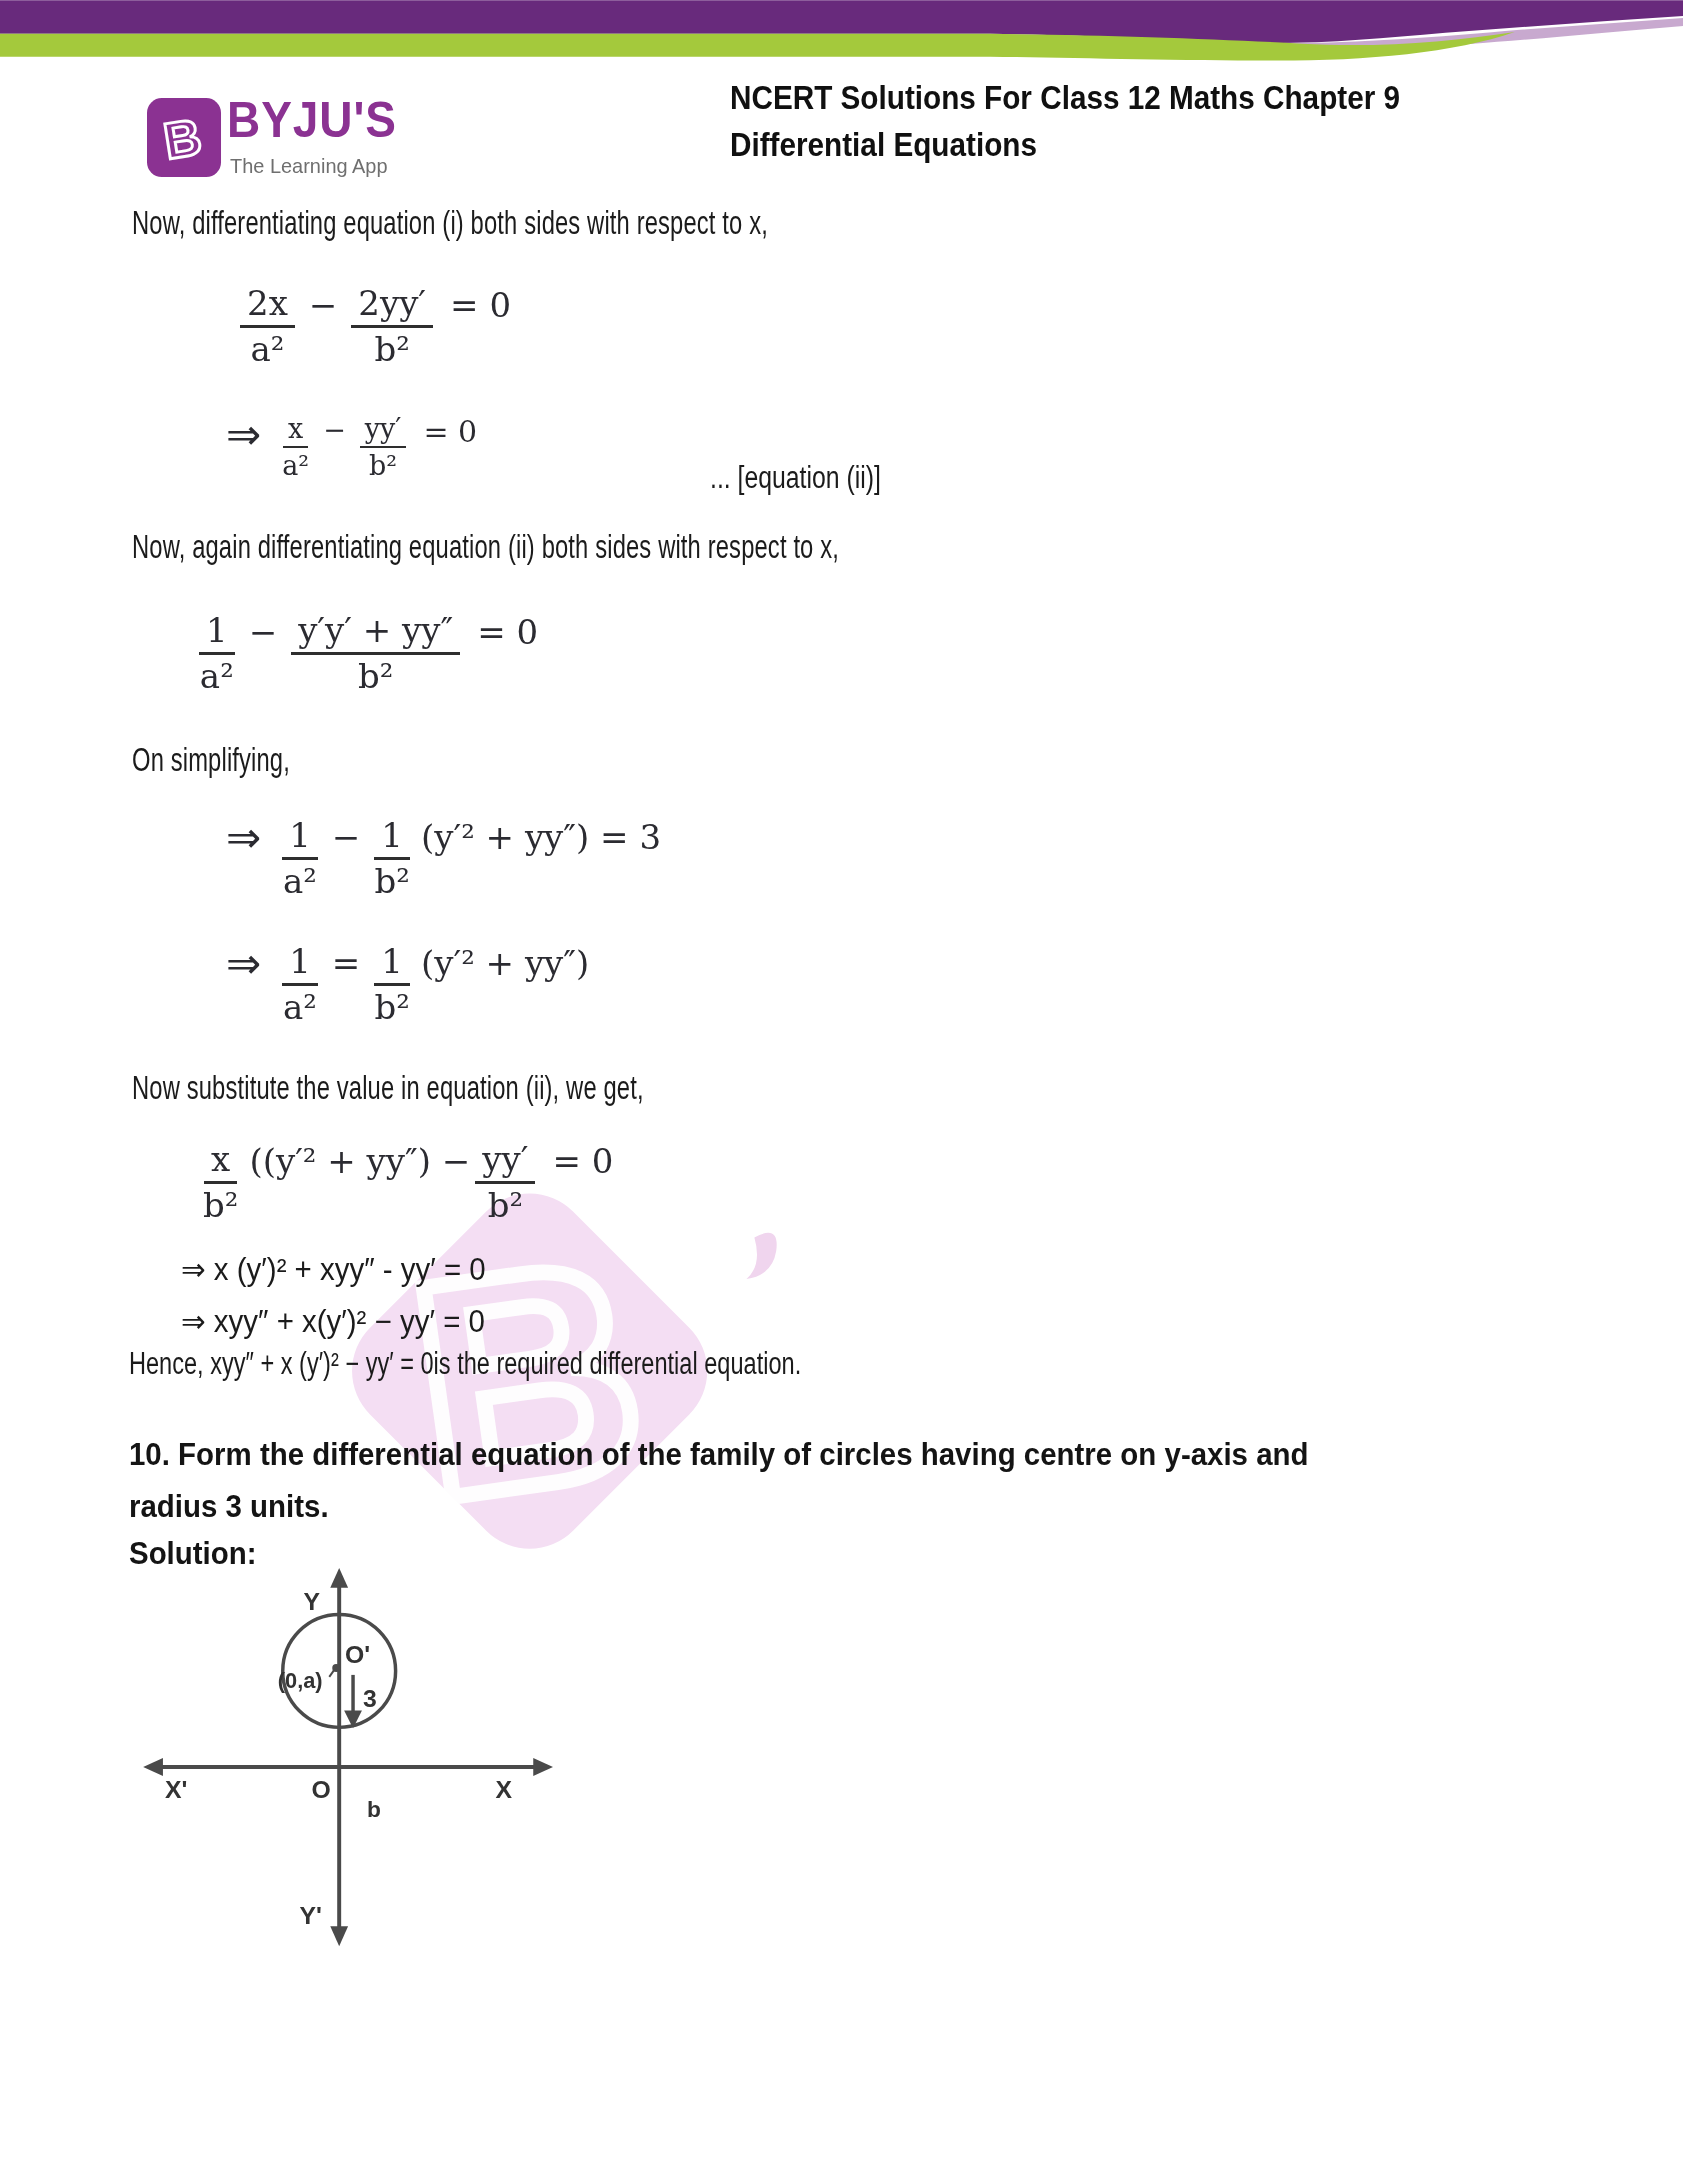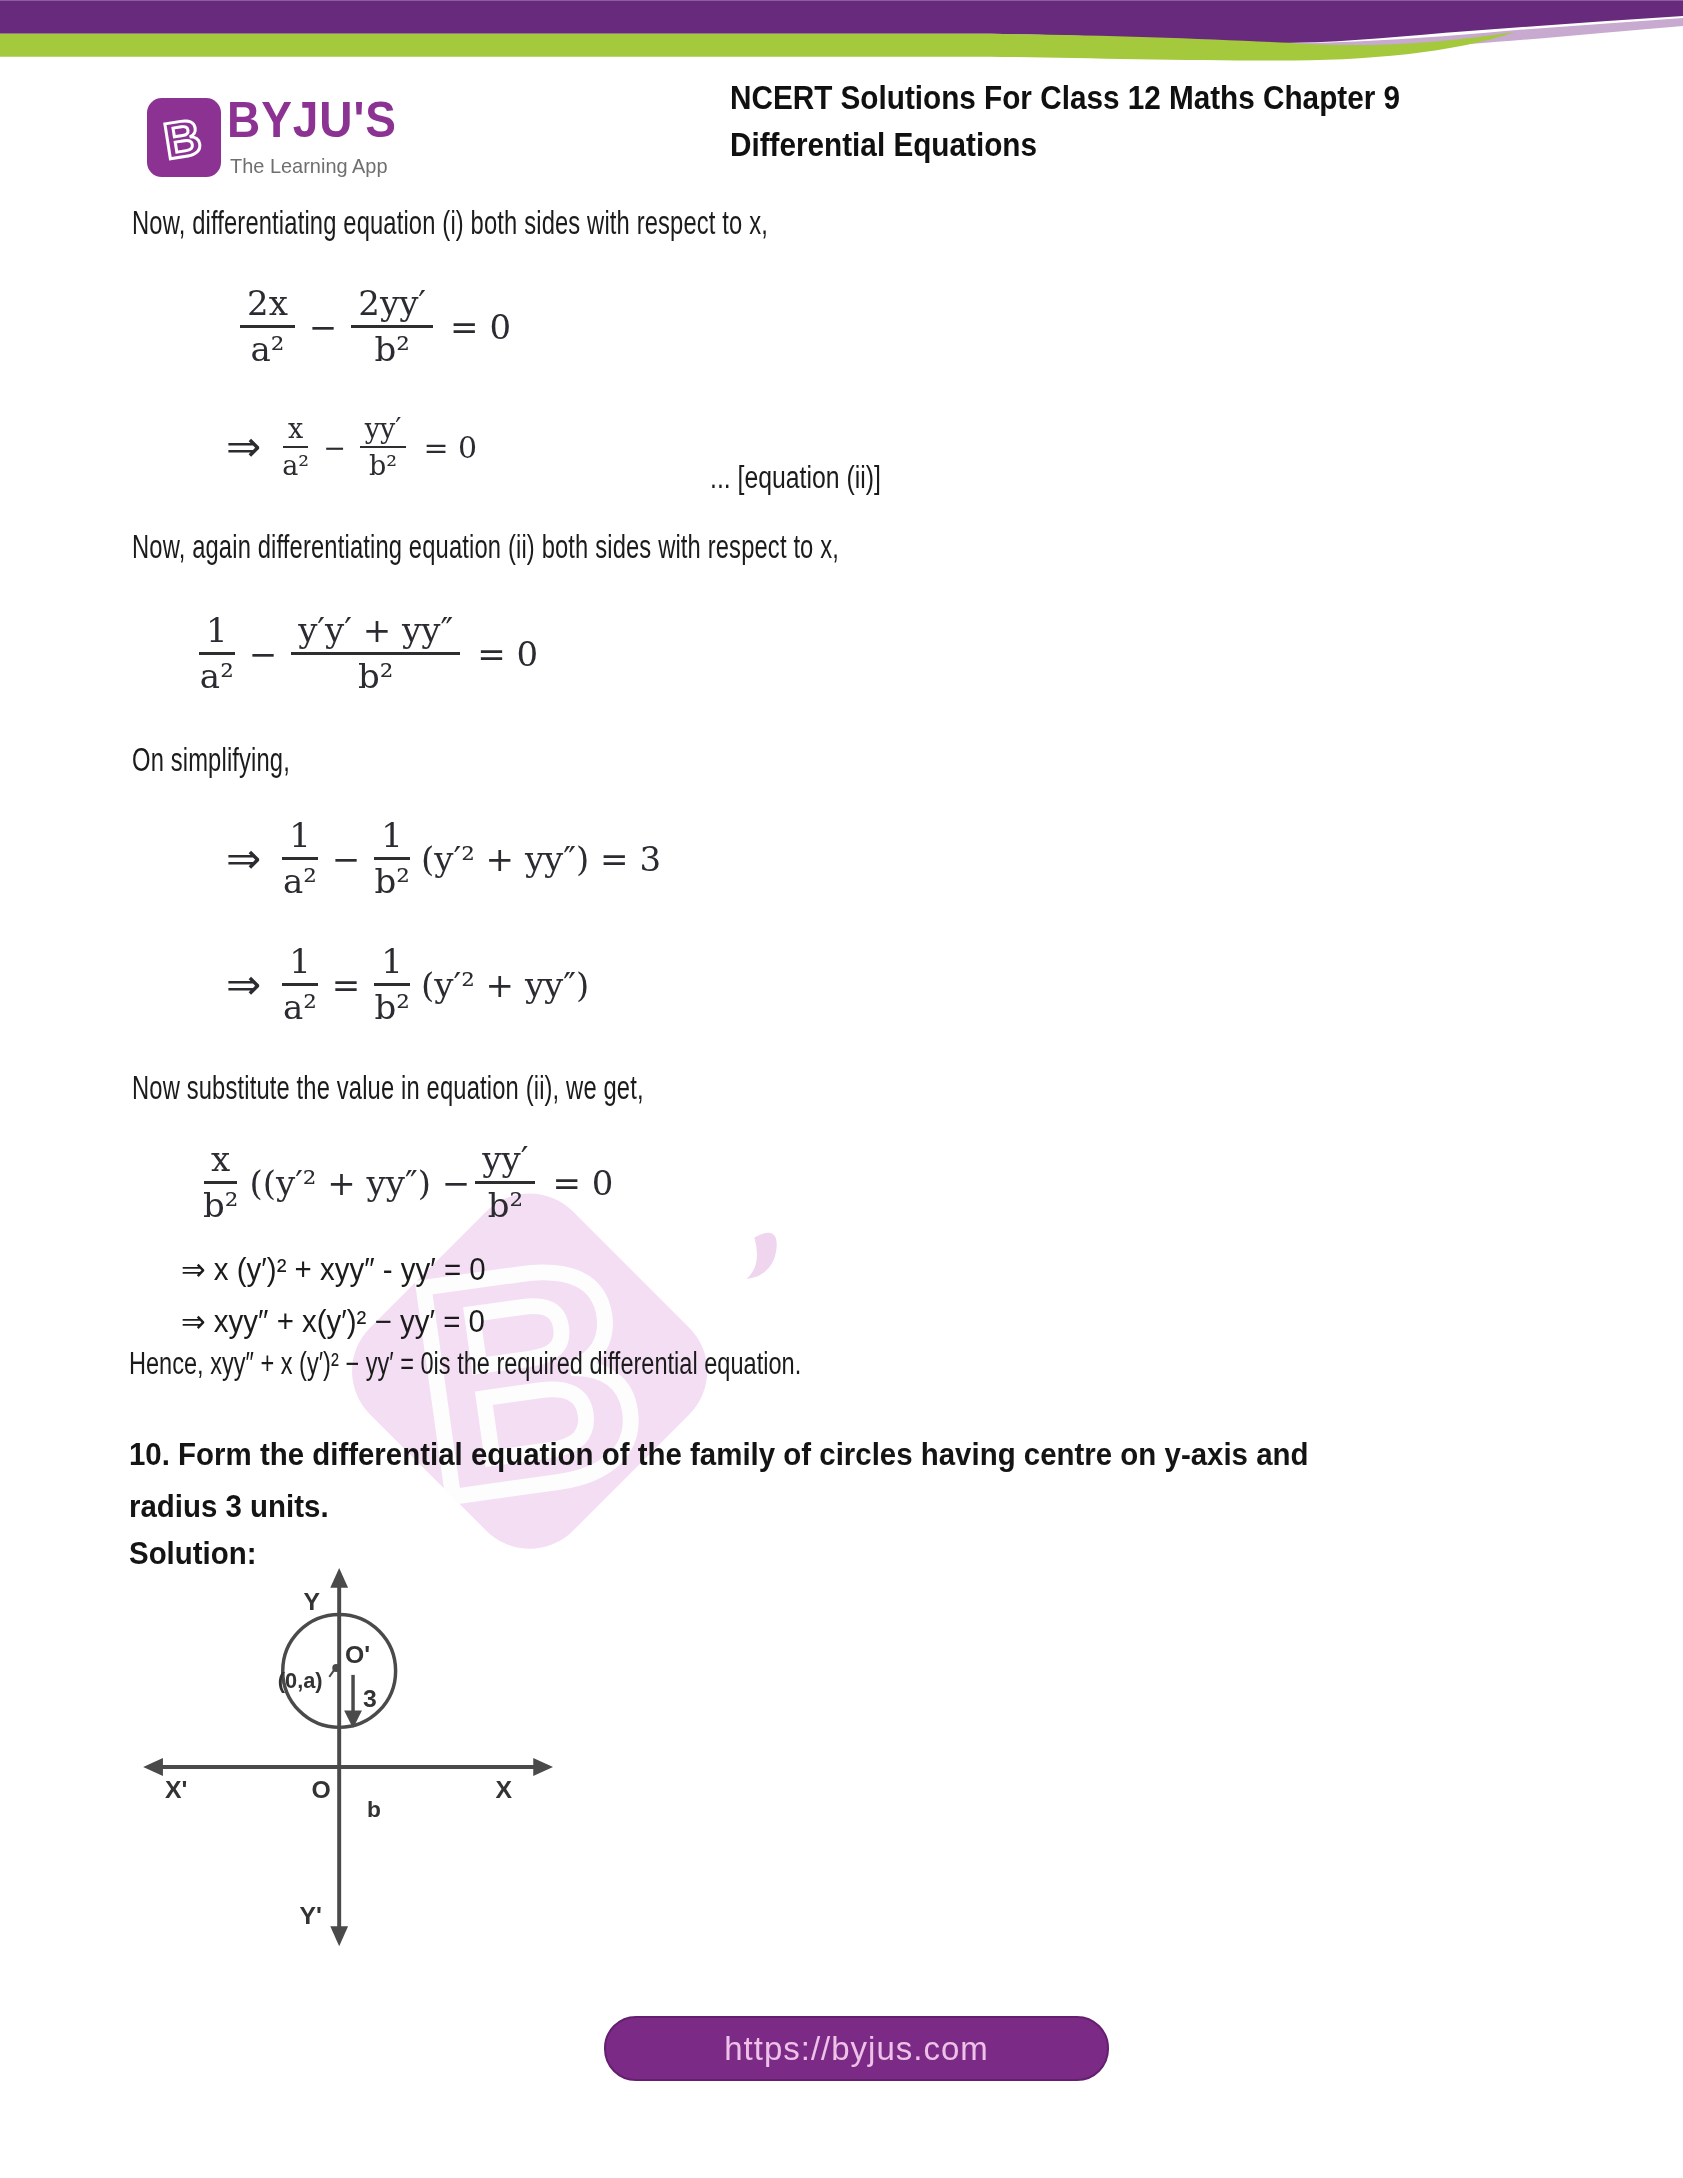--- a/index.html
+++ b/index.html
@@ -21,21 +21,21 @@
     white-space:nowrap; transform:scaleX(0.92); transform-origin:0 0;
   }
   .seq {
     position:absolute; font-size:31px; color:#1b1b1b; white-space:nowrap;
     transform:scaleX(0.95); transform-origin:0 0;
   }
   .seq-wide { transform:scaleX(0.76); }
 
   
   .eq {
-    position:absolute; display:flex; align-items:center; white-space:nowrap;
+    position:absolute; display:flex; white-space:nowrap;
     font-family:"DejaVu Serif","Liberation Serif",serif; font-size:34px; color:#2b2b31;
   }
   .frac { display:inline-flex; flex-direction:column; align-items:center; margin:0 5px; }
   .frac .num { padding:0 7px 3px; border-bottom:3px solid #2e2e2e; line-height:1.1; text-align:center; }
   .frac .den { padding-top:3px; line-height:1.1; text-align:center; }
   .op { margin:0 9px; }
   .tail { margin-left:6px; }
   .rhs { margin-left:12px; }
   .darrow {
     font-family:"DejaVu Sans",sans-serif; font-size:42px; margin-right:16px; color:#2b2b31;
@@ -215,18 +215,15 @@
       <text x="26" y="234">X'</text>
       <text x="360" y="234">X</text>
       <text x="174" y="234">O</text>
       <text x="208" y="98">O'</text>
       <text x="140" y="123" font-size="22">(0,a)</text>
       <text x="226" y="142">3</text>
       <text x="230" y="254" font-size="23">b</text>
     </g>
   </svg>
 
-  <div class="pill">
-    <span>https://byjus.com</span>
-  </div>
 
 </div>
 
 
 </body></html>

